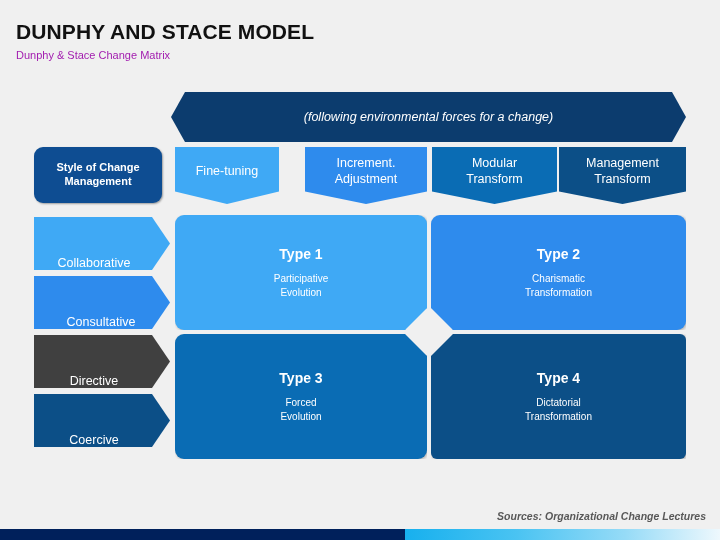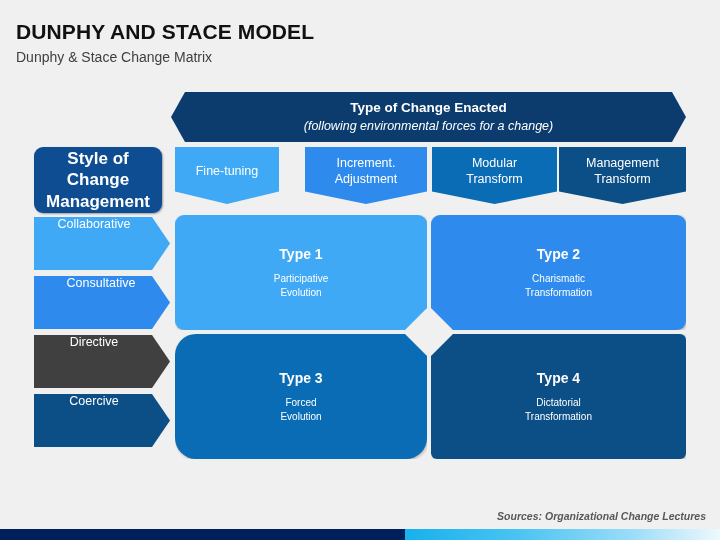--- a/index.html
+++ b/index.html
@@ -22,22 +22,22 @@
     top: 20px;
     font-size: 21px;
     font-weight: bold;
     color: #111111;
     letter-spacing: 0.1px;
   }
   #page-subtitle {
     position: absolute;
     left: 16px;
     top: 49px;
-    font-size: 14px;
-    color: #404040;
+    font-size: 11px;
+    color: #a21caf;
   }
 
   
   #banner {
     position: absolute;
     left: 171px;
     top: 92px;
     width: 515px;
     height: 50px;
     background: #0c3c6e;
@@ -60,44 +60,44 @@
     line-height: 1.3;
     margin-top: 1px;
   }
 
   
   #sidebar-title {
     position: absolute;
     left: 34px;
     top: 147px;
     width: 128px;
-    height: 66px;
+    height: 56px;
     background: #0e4d92;
     border-radius: 9px;
     color: #ffffff;
-    font-size: 17px;
+    font-size: 11px;
     font-weight: bold;
     line-height: 1.25;
     display: flex;
     align-items: center;
     justify-content: center;
     text-align: center;
     box-sizing: border-box;
     box-shadow: 1px 1px 2px rgba(0,0,0,0.35);
   }
   .side-item {
     position: absolute;
     left: 34px;
     width: 136px;
     height: 53px;
     clip-path: polygon(0 0, calc(100% - 18px) 0, 100% 50%, calc(100% - 18px) 100%, 0 100%);
     color: #ffffff;
     font-size: 12.5px;
     display: flex;
-    align-items: flex-start;
+    align-items: flex-end;
     justify-content: center;
     box-sizing: border-box;
     padding-right: 16px;
     text-align: center;
   }
   #side-0 { top: 217px; background: #3fa9f5; }
   #side-1 { top: 276px; background: #2e8bed; padding-left: 14px; }
   #side-2 { top: 335px; background: #404040; }
   #side-3 { top: 394px; background: #0c4f87; }
 
@@ -153,21 +153,21 @@
   }
   #quad-2 {
     left: 431px; top: 215px; width: 255px; height: 115px;
     background: #2e8bed;
     border-radius: 9px;
     clip-path: polygon(0 0, 100% 0, 100% 100%, 22px 100%, 0 calc(100% - 22px));
   }
   #quad-3 {
     left: 175px; top: 334px; width: 252px; height: 125px;
     background: #0a6cb4;
-    border-radius: 21px;
+    border-radius: 9px;
     clip-path: polygon(0 0, calc(100% - 22px) 0, 100% 22px, 100% 100%, 0 100%);
   }
   #quad-4 {
     left: 431px; top: 334px; width: 255px; height: 125px;
     background: #0c4f87;
     border-radius: 6px;
     clip-path: polygon(22px 0, 100% 0, 100% 100%, 0 100%, 0 22px);
   }
 
   
@@ -200,21 +200,20 @@
     background: linear-gradient(to right, #17b0ee 0%, #49c3f2 35%, #96dbf7 70%, #eef8fd 100%);
   }
 </style>
 </head>
 <body>
 
 <div id="page-title">DUNPHY AND STACE MODEL</div>
 <div id="page-subtitle">Dunphy &amp; Stace Change Matrix</div>
 
 <div id="banner">
-  <div class="b-title">Type of Change Enacted</div>
   <div class="b-sub">(following environmental forces for a change)</div>
 </div>
 
 <div id="sidebar-title">Style of Change Management</div>
 
 <div class="side-item" id="side-0">
   <span>Collaborative</span>
 </div>
 <div class="side-item" id="side-1">
   <span>Consultative</span>

